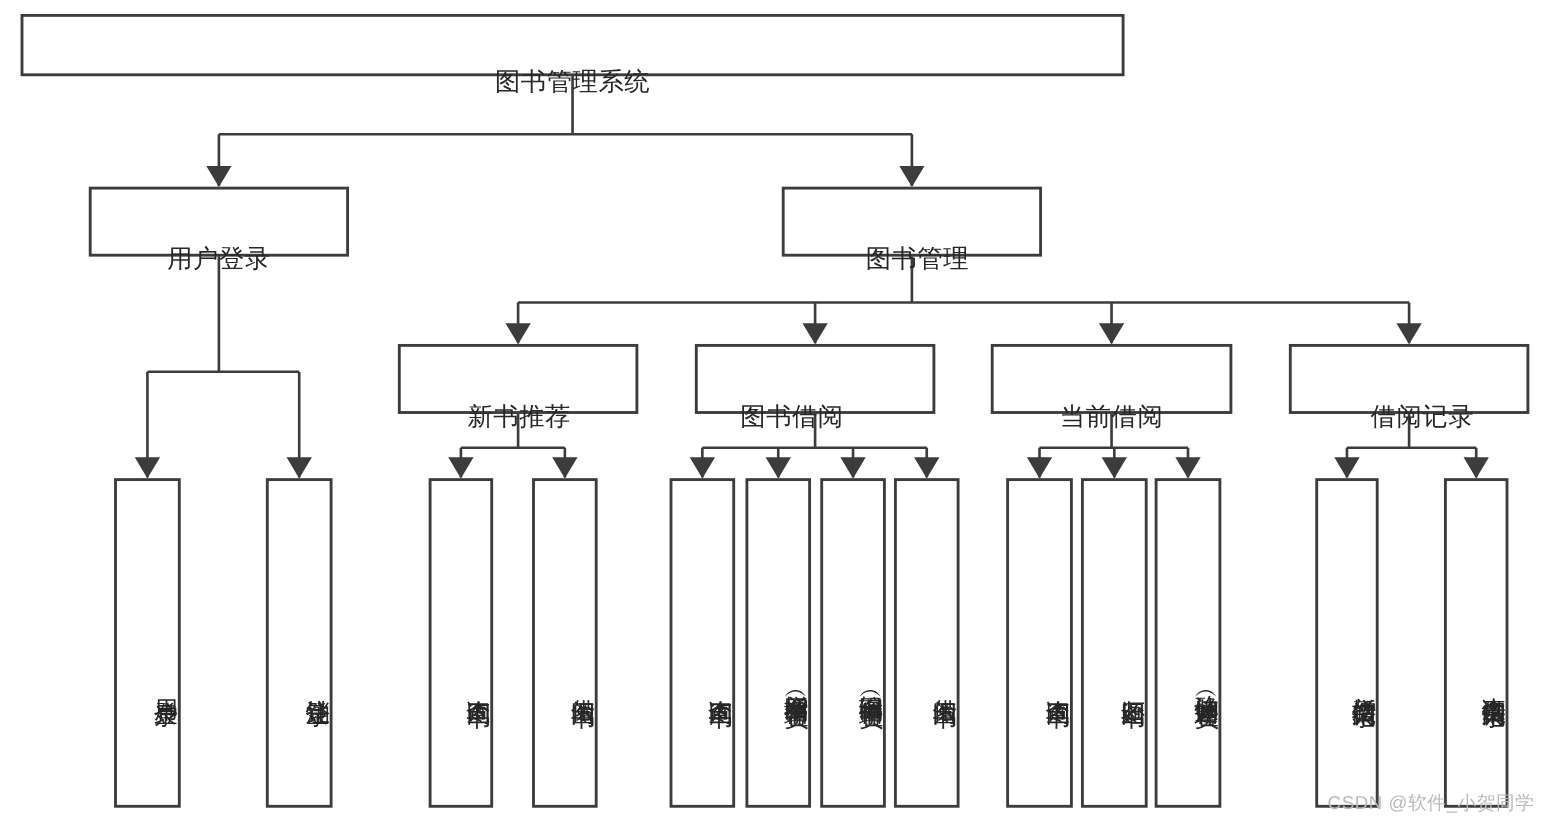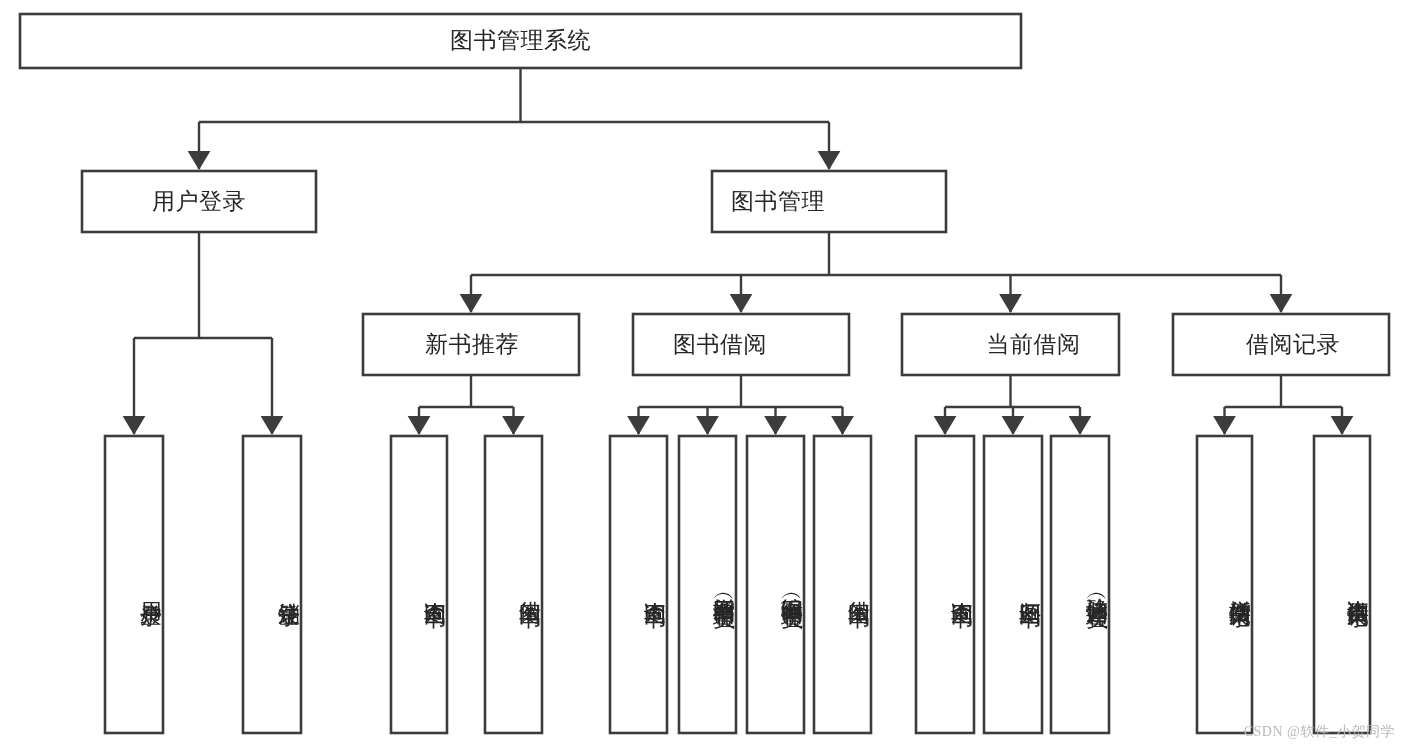--- a/index.html
+++ b/index.html
@@ -29,20 +29,21 @@
     display: flex;
     align-items: center;
     justify-content: center;
     color: #262626;
     font-size: 23px;
     line-height: 1.18;
     letter-spacing: 0.5px;
     white-space: nowrap;
     pointer-events: none;
     text-align: center;
+    margin-top: 34px;
   }
   .node-label.vertical {
     writing-mode: vertical-rl;
     text-orientation: upright;
     white-space: normal;
     font-size: 22px;
     letter-spacing: 1.5px;
     align-items: flex-start;
     justify-content: center;
     padding-top: 4px;
@@ -50,24 +51,24 @@
   }
   .node-hit {
     position: absolute;
     background: transparent;
   }
   #watermark {
     position: absolute;
     right: 10px;
     bottom: 6px;
     color: #b9b9b9;
-    font-size: 14px;
+    font-size: 17px;
     letter-spacing: 0.5px;
     white-space: nowrap;
-    font-family: Liberation Serif, serif;
+    font-family: Liberation Sans, sans-serif;
   }
 </style>
 </head>
 <body>
 
 <div id="canvas">
 
   <svg id="diagram-svg" viewBox="0 0 1405 747" xmlns="http://www.w3.org/2000/svg">
     <defs>
       <marker id="arrow" viewBox="0 0 10 12" refX="9.5" refY="6" markerWidth="8" markerHeight="10" orient="auto-start-reverse">
@@ -131,27 +132,27 @@
         <rect x="1197" y="436" width="55" height="297" fill="#ffffff" stroke="#3c3c3c" stroke-width="2.6"></rect>
         <rect x="1314" y="436" width="56" height="297" fill="#ffffff" stroke="#3c3c3c" stroke-width="2.6"></rect>
       </g>
   </svg>
 
   <div id="label-layer">
       <div class="node-label" style="left: 19px; top: 13px; width: 1003px; height: 56px;">图书管理系统</div>
       <div class="node-hit" style="left: 19px; top: 13px; width: 1003px; height: 56px;"></div>
       <div class="node-label" style="left: 81px; top: 170px; width: 236px; height: 63px;">用户登录</div>
       <div class="node-hit" style="left: 81px; top: 170px; width: 236px; height: 63px;"></div>
-      <div class="node-label" style="left: 670px; top: 170px; width: 216px; height: 63px;">图书管理</div>
+      <div class="node-label" style="left: 726px; top: 170px; width: 216px; height: 63px;">图书管理</div>
       <div class="node-hit" style="left: 711px; top: 170px; width: 236px; height: 63px;"></div>
       <div class="node-label" style="left: 362px; top: 313px; width: 220px; height: 63px;">新书推荐</div>
       <div class="node-hit" style="left: 362px; top: 313px; width: 218px; height: 63px;"></div>
       <div class="node-label" style="left: 632px; top: 313px; width: 176px; height: 63px;">图书借阅</div>
       <div class="node-hit" style="left: 632px; top: 313px; width: 218px; height: 63px;"></div>
-      <div class="node-label" style="left: 924px; top: 313px; width: 219px; height: 63px;">当前借阅</div>
+      <div class="node-label" style="left: 901px; top: 313px; width: 219px; height: 63px;">当前借阅</div>
       <div class="node-hit" style="left: 901px; top: 313px; width: 219px; height: 63px;"></div>
       <div class="node-label" style="left: 1172px; top: 313px; width: 242px; height: 63px;">借阅记录</div>
       <div class="node-hit" style="left: 1172px; top: 313px; width: 218px; height: 63px;"></div>
       <div class="node-label vertical" style="left: 104px; top: 435px; width: 60px; height: 299px;">用户登录</div>
       <div class="node-hit" style="left: 104px; top: 435px; width: 60px; height: 299px;"></div>
       <div class="node-label vertical" style="left: 242px; top: 435px; width: 60px; height: 299px;">注销登录</div>
       <div class="node-hit" style="left: 242px; top: 435px; width: 60px; height: 299px;"></div>
       <div class="node-label vertical" style="left: 390px; top: 435px; width: 58px; height: 299px;">查询图书</div>
       <div class="node-hit" style="left: 390px; top: 435px; width: 58px; height: 299px;"></div>
       <div class="node-label vertical" style="left: 484px; top: 435px; width: 59px; height: 299px;">借阅图书</div>

